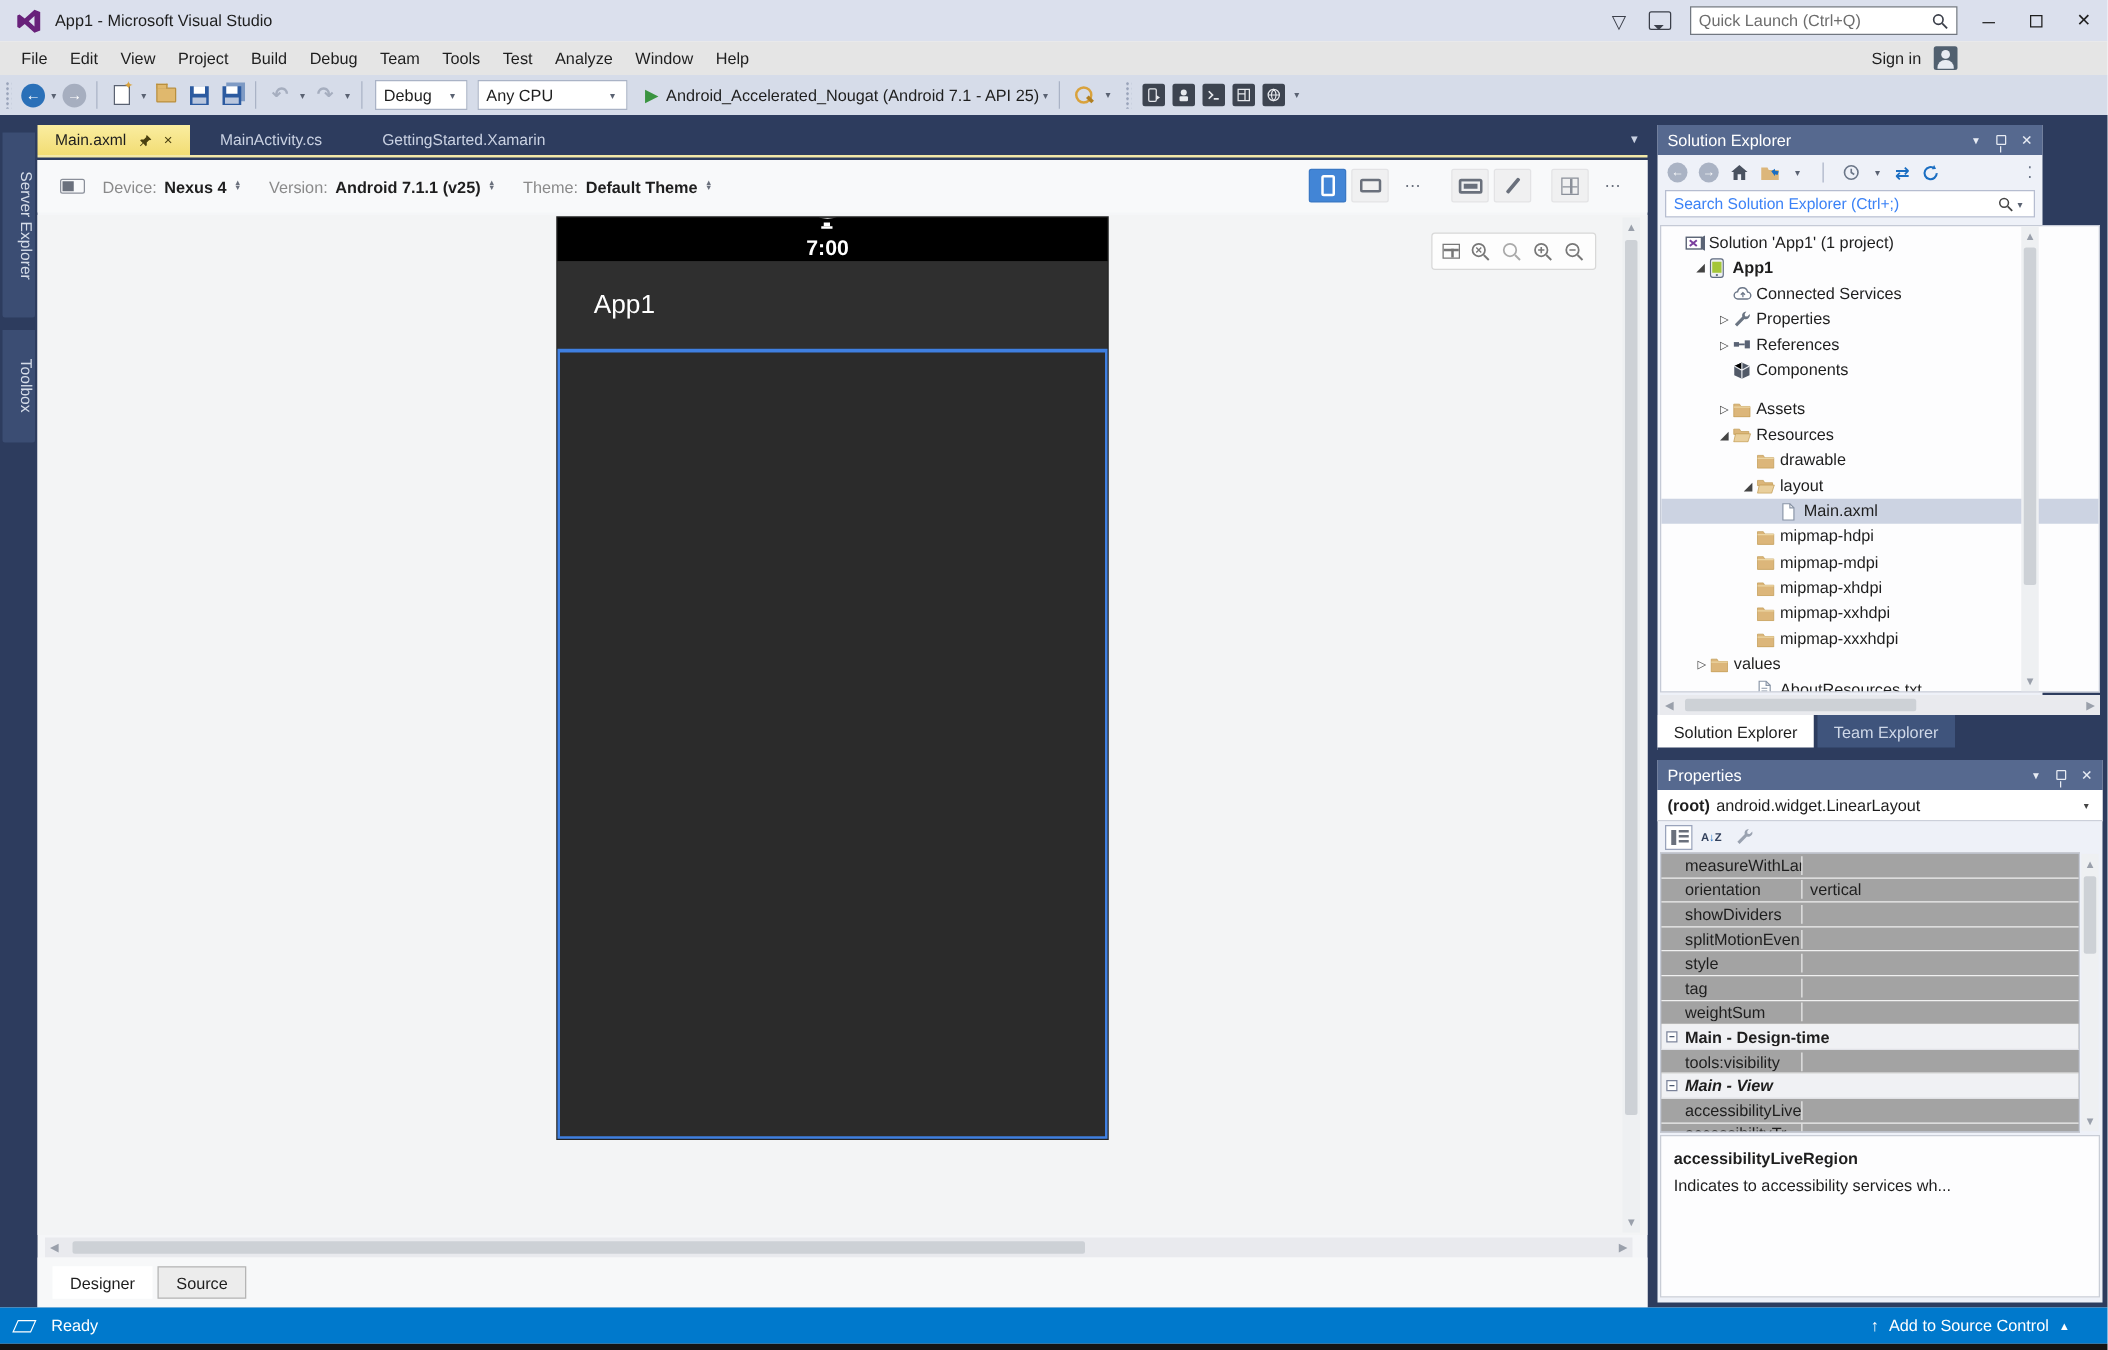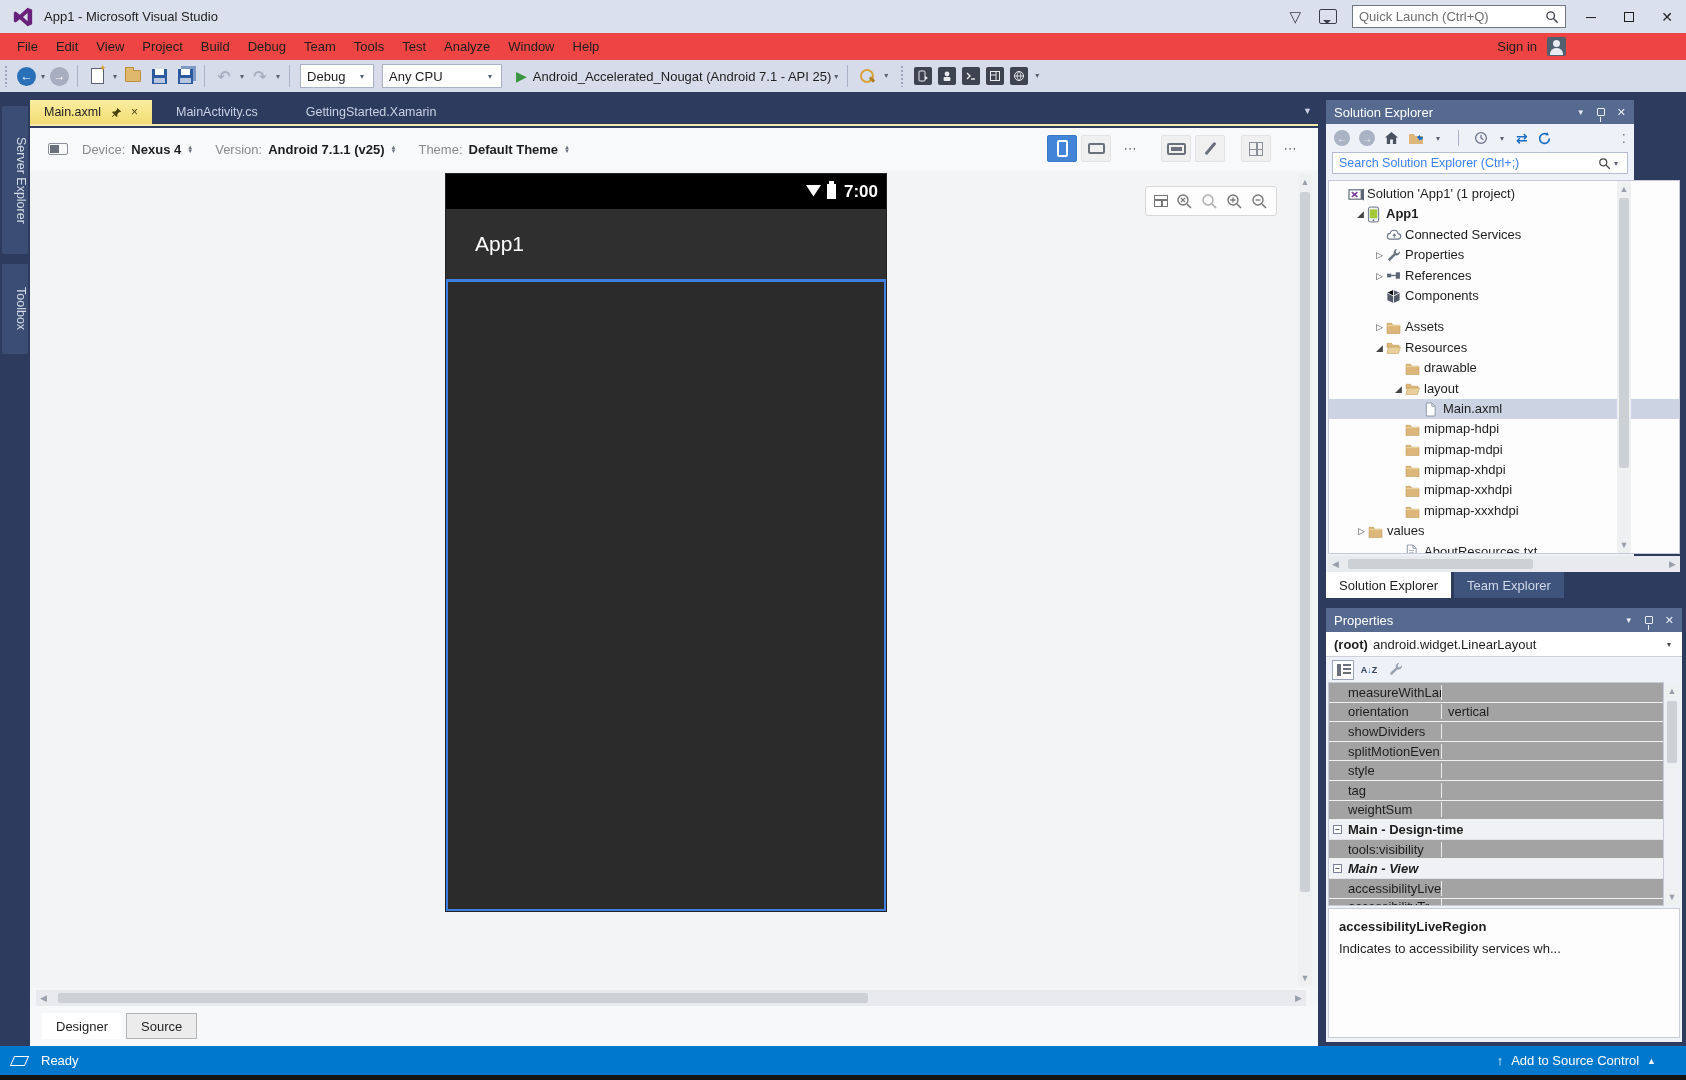--- a/index.html
+++ b/index.html
@@ -16,21 +16,21 @@
   .tb-glyph { color:#3b3f4a; font-size:15px; margin:0 9px; }
   .feedback-box { width:18px; height:15px; border:1.5px solid #3b3f4a; border-radius:2px; position:relative; margin:0 9px; }
   .feedback-box::after { content:""; position:absolute; left:3px; bottom:-5px; border:4px solid transparent; border-top-color:#3b3f4a; }
   .quicklaunch { width:214px; height:23px; background:#fff; border:1px solid #717780; display:flex; align-items:center; padding:0 6px; margin:0 6px; }
   .quicklaunch .ph { color:#6d6d6d; flex:1; font-size:13px; }
   .winbtn { width:38px; height:33px; display:flex; align-items:center; justify-content:center; color:#1e1e1e; font-size:14px; }
   .restore-glyph { width:10px; height:10px; border:1px solid #1e1e1e; position:relative; background:#dbe0ed; }
   .restore-glyph::before { content:""; position:absolute; left:2px; top:-4px; width:10px; height:10px; border:1px solid #1e1e1e; z-index:-1; }
 
   
-  .menubar { position:absolute; left:0; top:33px; width:1686px; height:27px; background:#ef4444; display:flex; align-items:center; padding-left:8px; }
+  .menubar { position:absolute; left:0; top:33px; width:1686px; height:27px; background:#e5e5e5; display:flex; align-items:center; padding-left:8px; }
   .menu-item { padding:4px 9px; color:#1e1e1e; }
   .menu-right { position:absolute; right:120px; top:0; height:27px; display:flex; align-items:center; gap:10px; }
   .avatar { width:19px; height:19px; background:#51606f; border-radius:2px; position:relative; }
   .avatar::before { content:""; position:absolute; left:6px; top:3px; width:7px; height:7px; border-radius:50%; background:#e7ebf2; }
   .avatar::after { content:""; position:absolute; left:3px; top:11px; width:13px; height:7px; border-radius:6px 6px 0 0; background:#e7ebf2; }
 
   
   .toolbar { position:absolute; left:0; top:60px; width:1686px; height:32px; background:#d6dce9; display:flex; align-items:center; padding-left:4px; }
   .grip { width:5px; height:22px; margin-right:6px;
     background-image:radial-gradient(circle,#9aa4ba 1px,transparent 1.2px); background-size:4px 4px; }
@@ -93,21 +93,21 @@
   .mon { width:19px; height:12px; border:2px solid currentColor; border-radius:2px; background:currentColor; box-shadow:inset 0 0 0 2px #f0f0f1; }
   .brush { width:3px; height:15px; background:#6a707c; border-radius:1px; transform:rotate(40deg); }
   .gridico { width:14px; height:14px; border:1.5px solid #8a8f99; position:relative; }
   .gridico::before { content:""; position:absolute; left:50%; top:0; width:1.5px; height:100%; background:#8a8f99; }
   .gridico::after { content:""; position:absolute; top:50%; left:0; height:1.5px; width:100%; background:#8a8f99; }
   .dgap { width:8px; }
 
   
   .canvas { position:absolute; left:0; top:44px; width:1288px; height:816px; background:#f3f4f5; }
   .device { position:absolute; left:416px; top:2px; width:440px; height:737px; box-shadow:0 0 0 1px #222; background:#2c2c2c; }
-  .d-status { height:35px; background:#000; display:flex; align-items:center; justify-content:flex-end; padding-right:8px; gap:6px; }
+  .d-status { height:35px; background:#000; display:flex; align-items:center; justify-content:flex-end; padding-right:8px; gap:6px;flex-direction:column; }
   .wifi { width:15px; height:13px; background:#fff; clip-path:polygon(0 0,100% 0,50% 88%); }
   .battery { width:9px; height:15px; background:#fff; position:relative; margin-right:2px; }
   .battery::before { content:""; position:absolute; left:2px; top:-3px; width:5px; height:3px; background:#fff; }
   .d-time { color:#fff; font-weight:bold; font-size:17px; }
   .d-actionbar { height:70px; background:#2f2f2f; display:flex; align-items:center; padding-left:29px; }
   .d-apptitle { color:#fff; font-size:21px; }
   .d-content { position:absolute; left:0; top:105px; width:440px; height:632px; background:#2b2b2b; border:2px solid #3f7fe0; border-top-width:3px; }
 
   
   .zoombox { position:absolute; right:41px; top:14px; width:132px; height:30px; background:#fdfdfd; border:1px solid #d8d8d8; border-radius:3px; display:flex; align-items:center; justify-content:space-around; padding:0 4px; }

